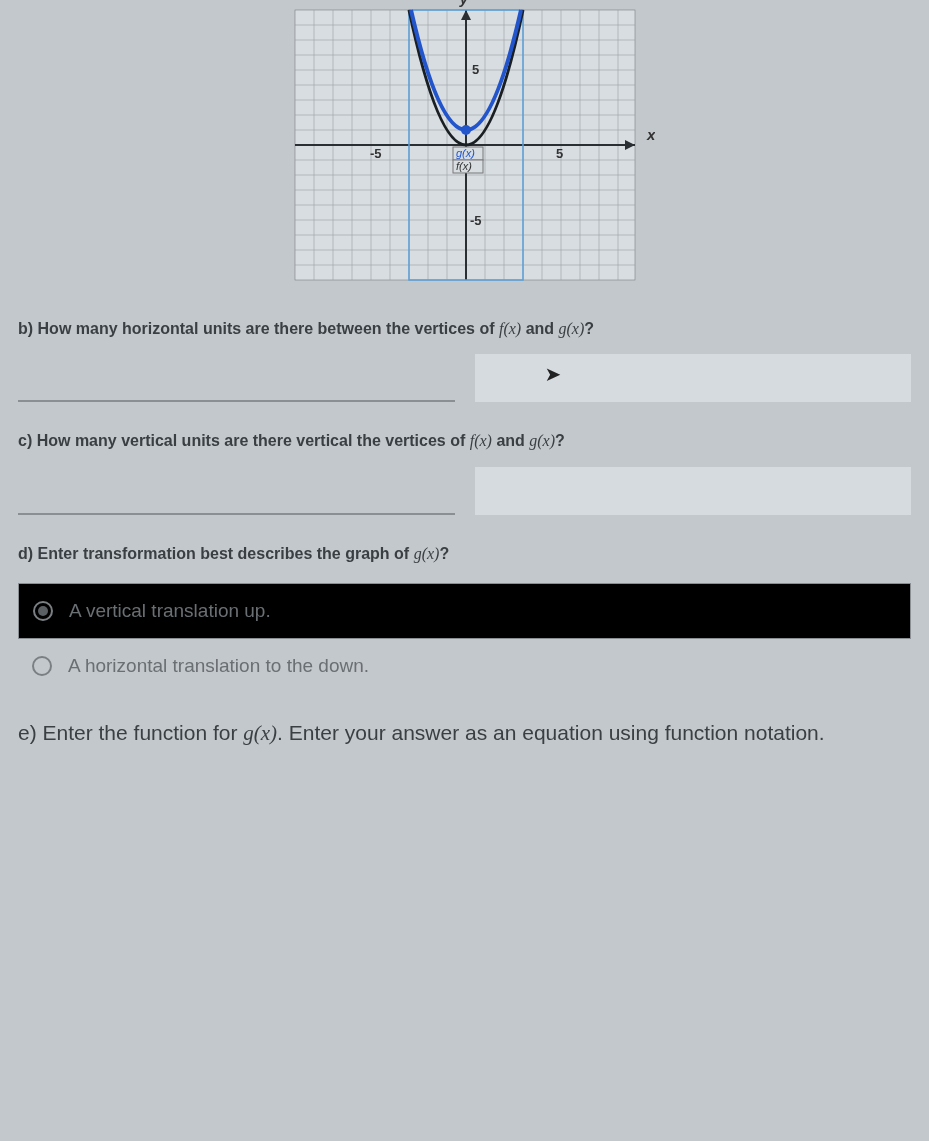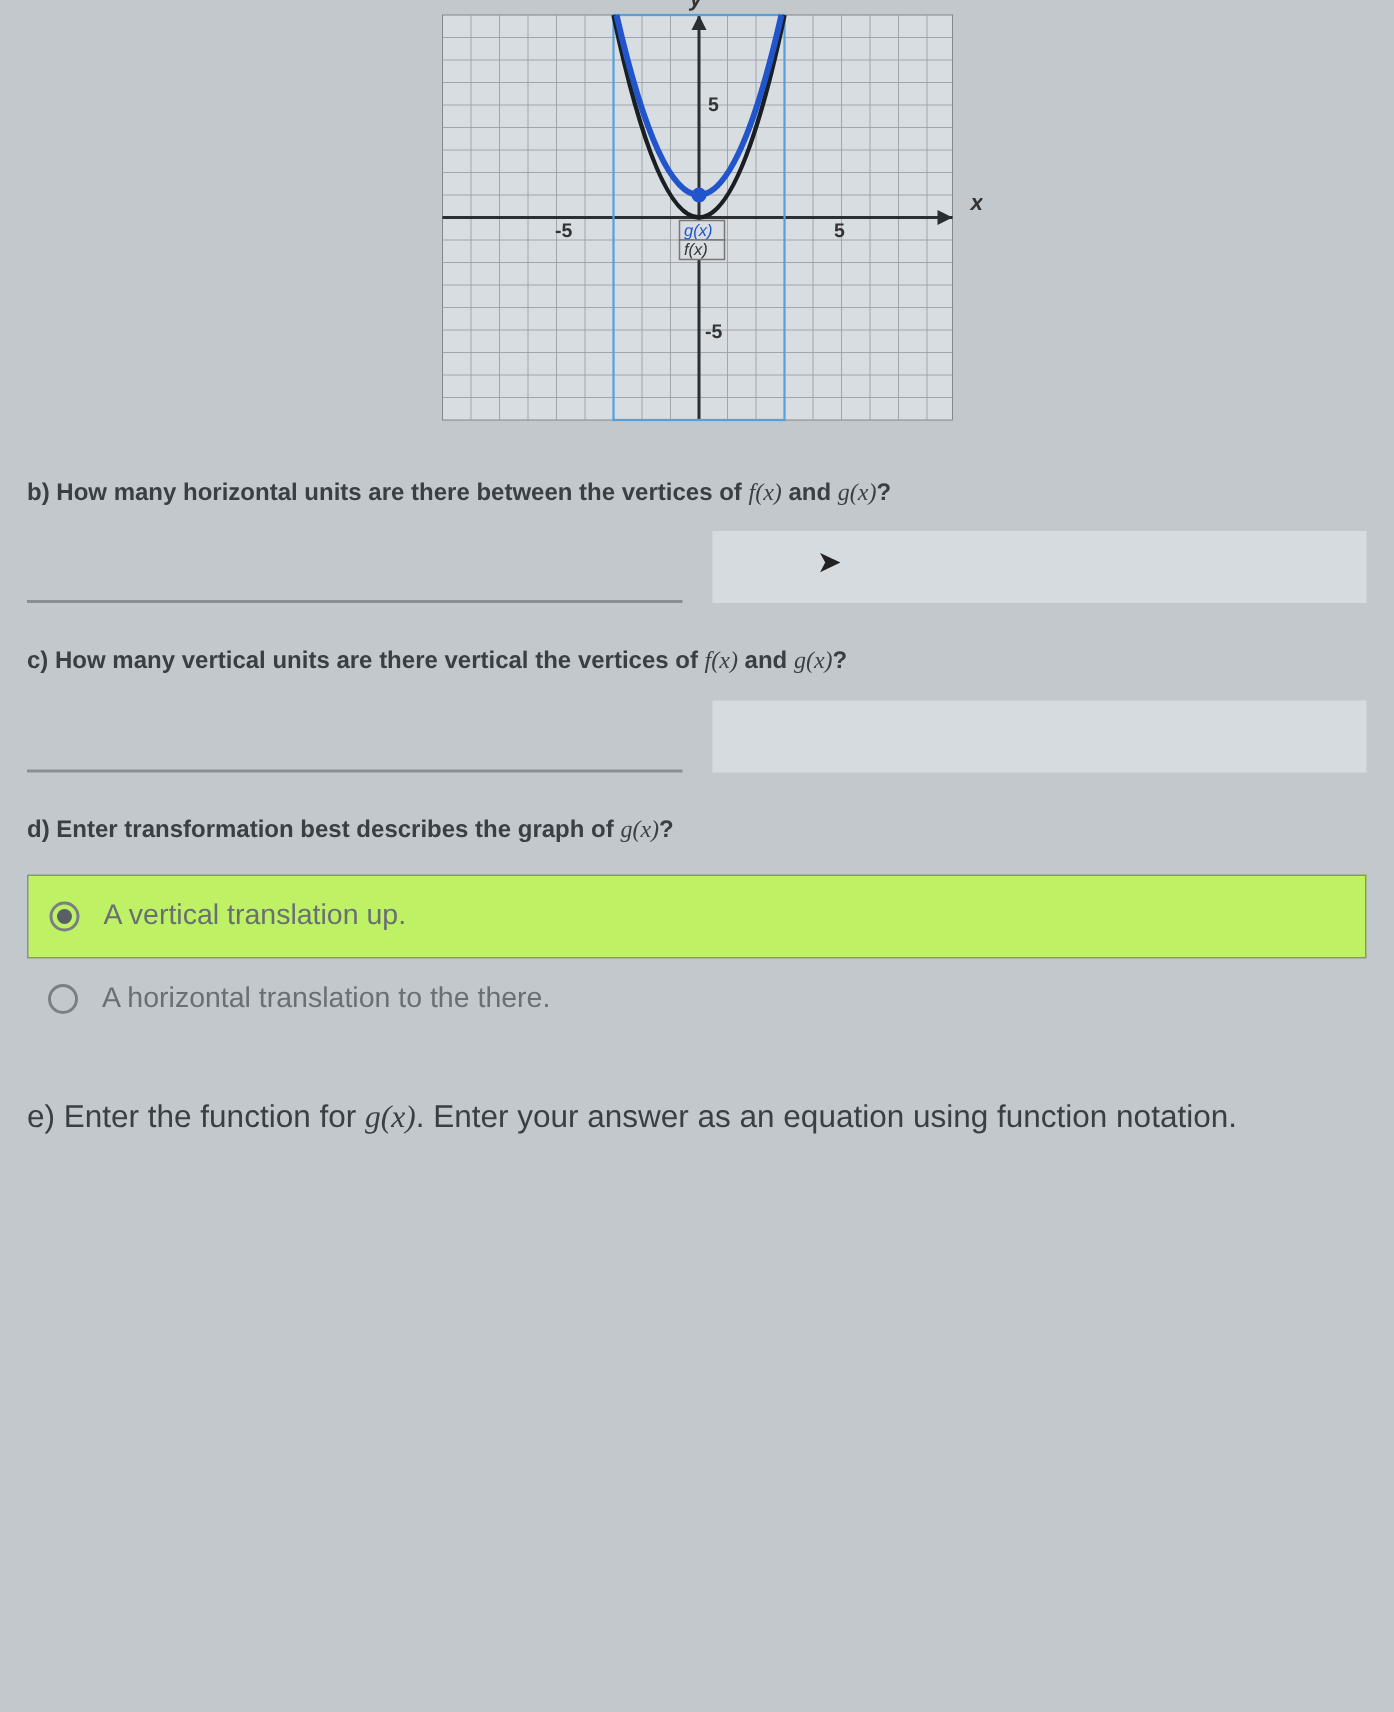--- a/index.html
+++ b/index.html
@@ -6,24 +6,24 @@
 body{width:929px;height:1141px;background:#c3c8cc;font-family:Arial,Helvetica,sans-serif;color:#3a3f44;padding:0 18px;overflow:hidden}
 .graph-wrap{display:flex;justify-content:center;padding-top:0}
 .question{margin-top:28px;font-size:16px;font-weight:bold;line-height:1.4}
 .question .fn{font-family:'Times New Roman',serif;font-style:italic;font-weight:normal}
 .input-row{display:flex;gap:20px;margin-top:14px;margin-bottom:18px}
 .input-left{flex:1;height:48px;border-bottom:2px solid #8a8f93}
 .input-right{flex:1;height:48px;background:#d6dbdf;position:relative}
 .cursor-icon{position:absolute;top:8px;left:70px;font-size:20px;color:#222}
 .options{margin-top:18px}
 .option{display:flex;align-items:center;gap:16px;padding:16px 14px;font-size:19px;color:#6a6f73}
-.option.selected{border:1.5px solid #8a8f93;background:#bef264}
+.option.selected{border:1.5px solid #8a8f93;background:#000000}
 .radio{width:20px;height:20px;border:2px solid #7a7f83;border-radius:50%;flex-shrink:0;display:flex;align-items:center;justify-content:center}
 .radio.checked::after{content:'';width:10px;height:10px;background:#5a5f63;border-radius:50%;display:block}
-.final-q{margin-top:36px;font-size:21px;line-height:1.5}
+.final-q{margin-top:24px;font-size:21px;line-height:1.5}
 .final-q .fn{font-family:'Times New Roman',serif;font-style:italic}
 </style>
 </head>
 <body>
 
 <div class="graph-wrap">
 <svg width="380" height="290" viewBox="0 0 380 290">
 
   <g stroke="#9aa0a6" stroke-width="0.6">
     <rect x="20" y="10" width="340" height="270" fill="#d8dde2" stroke="#7a7f83"></rect>
@@ -114,19 +114,19 @@
 <div class="question">
   <span>d) Enter transformation best describes the graph of </span><span class="fn">g(x)</span><span>?</span>
 </div>
 <div class="options">
   <label class="option selected">
     <span class="radio checked"></span>
     <span>A vertical translation up.</span>
   </label>
   <label class="option">
     <span class="radio"></span>
-    <span>A horizontal translation to the there.</span>
+    <span>A horizontal translation to the down.</span>
   </label>
 </div>
 
 <div class="final-q">
   <span>e) Enter the function for </span><span class="fn">g(x)</span><span>. Enter your answer as an equation using function notation.</span>
 </div>
 
 </body></html>

